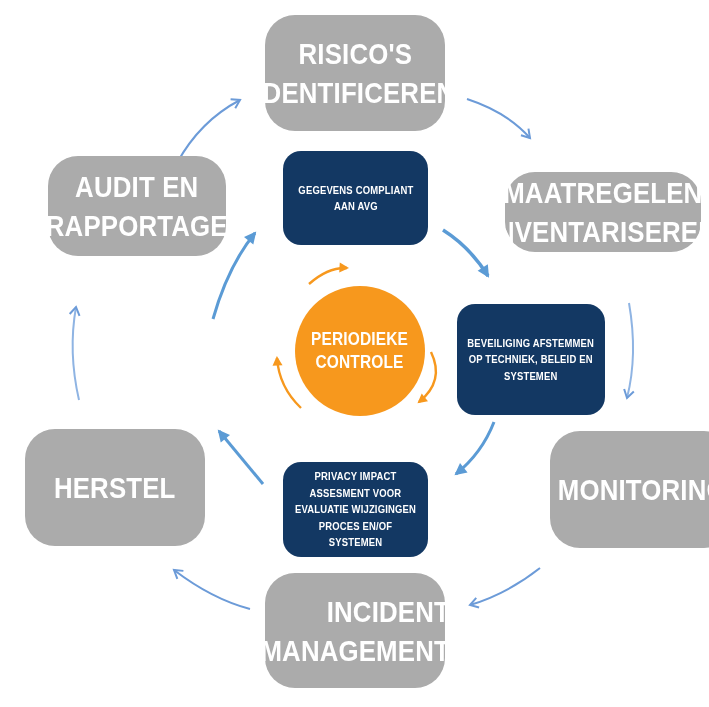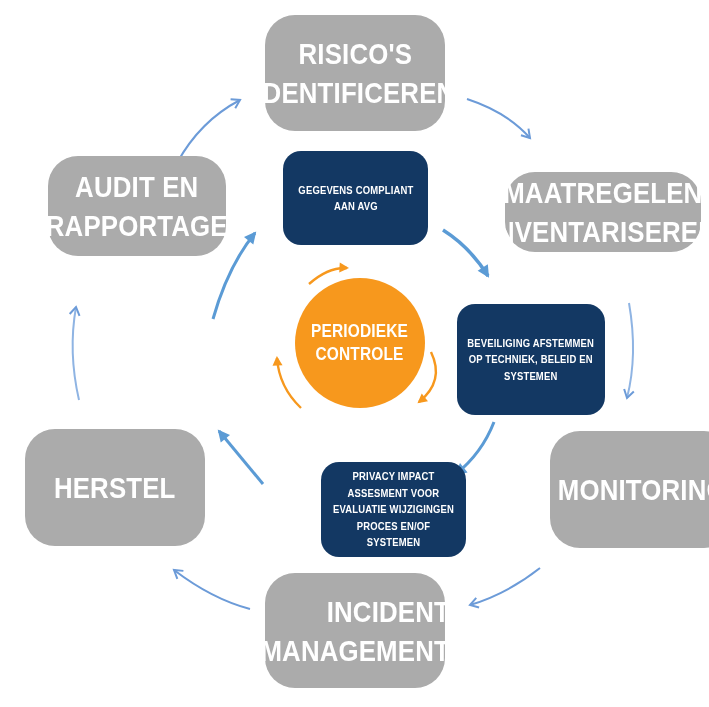--- a/index.html
+++ b/index.html
@@ -81,25 +81,25 @@
 
   <div class="box navy" style="left:283px; top:151px; width:145px; height:94px;">
     <span class="label">GEGEVENS COMPLIANT
 AAN AVG</span>
   </div>
   <div class="box navy" style="left:457px; top:304px; width:148px; height:111px;">
     <span class="label">BEVEILIGING AFSTEMMEN
 OP TECHNIEK, BELEID EN
 SYSTEMEN</span>
   </div>
-  <div class="box navy" style="left:283px; top:462px; width:145px; height:95px;margin-left:38px;">
+  <div class="box navy" style="left:283px; top:462px; width:145px; height:95px;">
     <span class="label">PRIVACY IMPACT
 ASSESMENT VOOR
 EVALUATIE WIJZIGINGEN
 PROCES EN/OF SYSTEMEN</span>
   </div>
 
-  <div class="circle" style="left:295px; top:278px; width:130px; height:130px;">
+  <div class="circle" style="left:295px; top:286px; width:130px; height:130px;">
     <span class="label">PERIODIEKE
 CONTROLE</span>
   </div>
 
 </div>
 
 </body></html>

